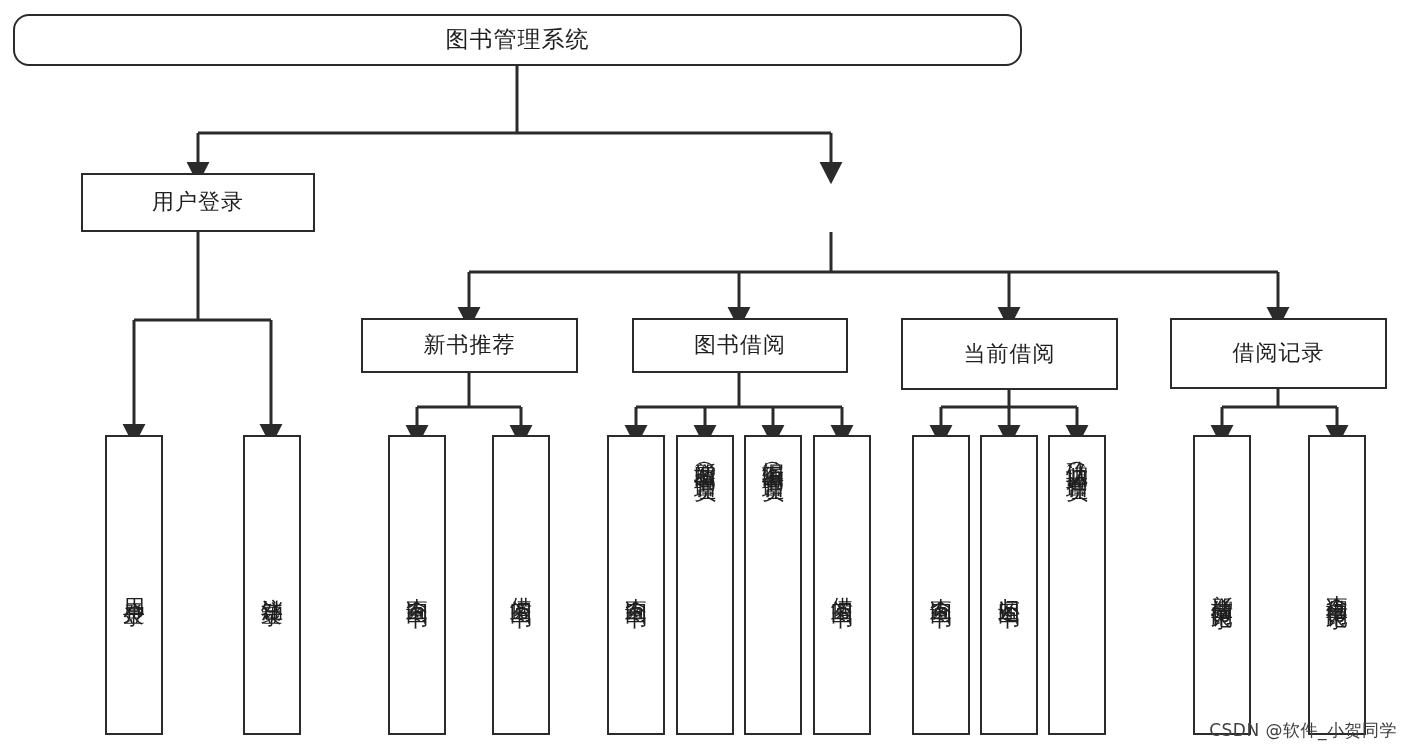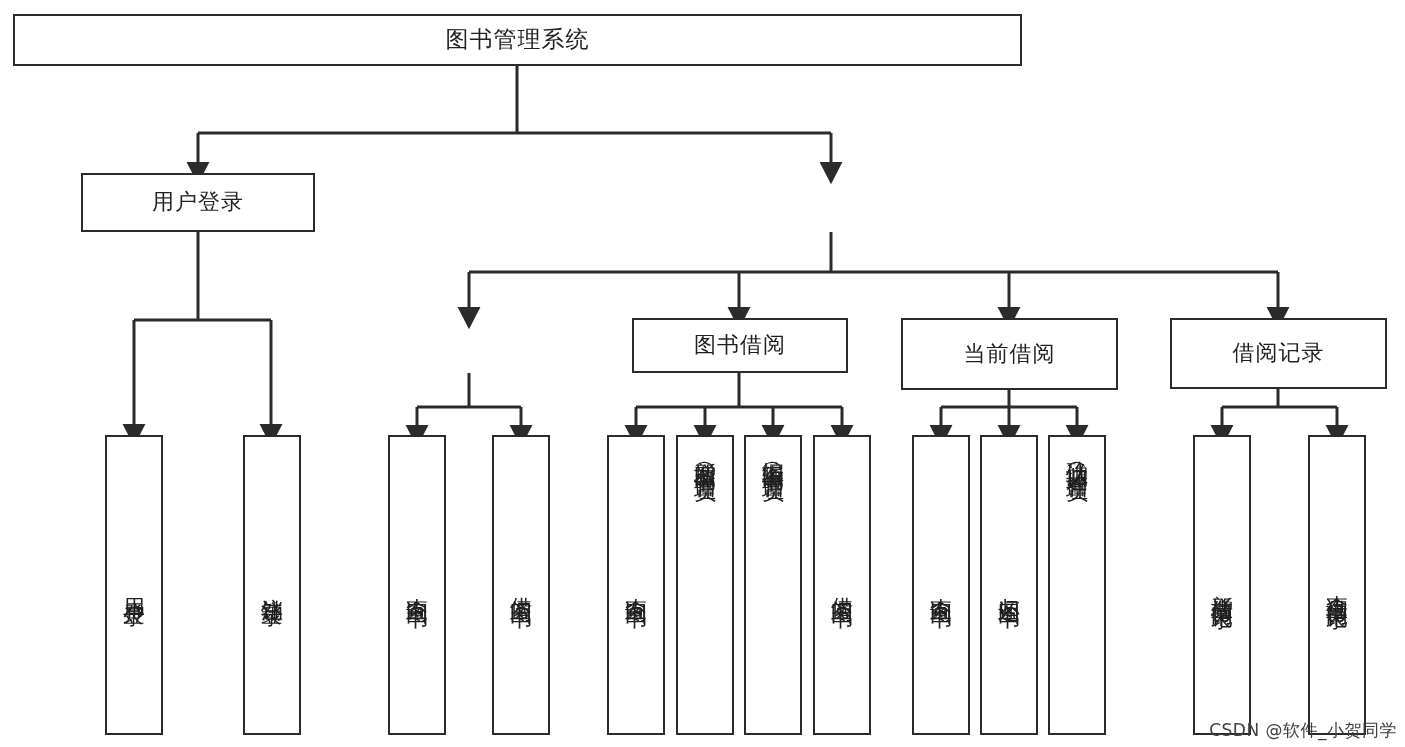--- a/index.html
+++ b/index.html
@@ -119,25 +119,26 @@
       <path d="M1009,407 L1009,429" marker-end="url(#arrowhead)"></path>
       <path d="M1077,407 L1077,429" marker-end="url(#arrowhead)"></path>
 
       <path d="M1278,373 L1278,407"></path>
       <path d="M1222,407 L1337,407"></path>
       <path d="M1222,407 L1222,429" marker-end="url(#arrowhead)"></path>
       <path d="M1337,407 L1337,429" marker-end="url(#arrowhead)"></path>
     </g>
   </svg>
 
-  <div class="node-box node-h node-root" style="left:13px; top:14px; width:1009px; height:52px;">图书管理系统</div>
+  <div class="node-box node-h node-root" style="left:13px; top:14px; width:1009px; height:52px;border-radius:16px;">图书管理系统</div>
 
   <div class="node-box node-h" style="left:81px; top:173px; width:234px; height:59px;">用户登录</div>
 
 
+  <div class="node-box node-h" style="left:361px; top:318px; width:217px; height:55px;">新书推荐</div>
 
   <div class="node-box node-h" style="left:632px; top:318px; width:216px; height:55px;">图书借阅</div>
 
   <div class="node-box node-h" style="left:901px; top:318px; width:217px; height:72px;">当前借阅</div>
 
   <div class="node-box node-h" style="left:1170px; top:318px; width:217px; height:71px;">借阅记录</div>
 
   <div class="node-box node-v" style="left:105px; top:435px; width:58px; height:300px;">用户登录</div>
 
   <div class="node-box node-v" style="left:243px; top:435px; width:58px; height:300px;">注销登录</div>

